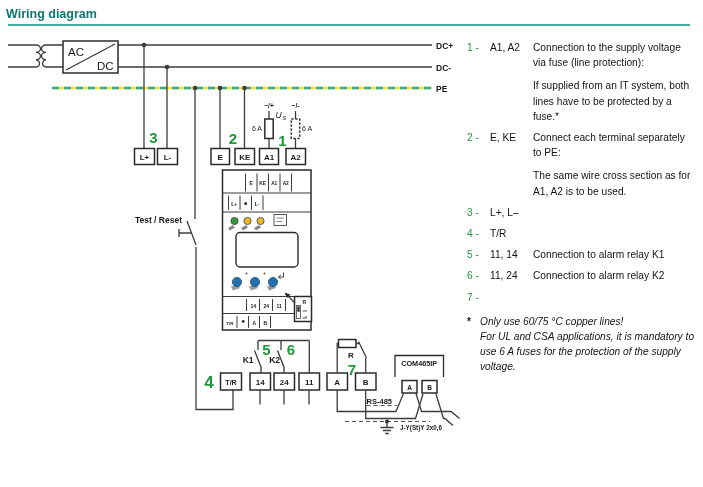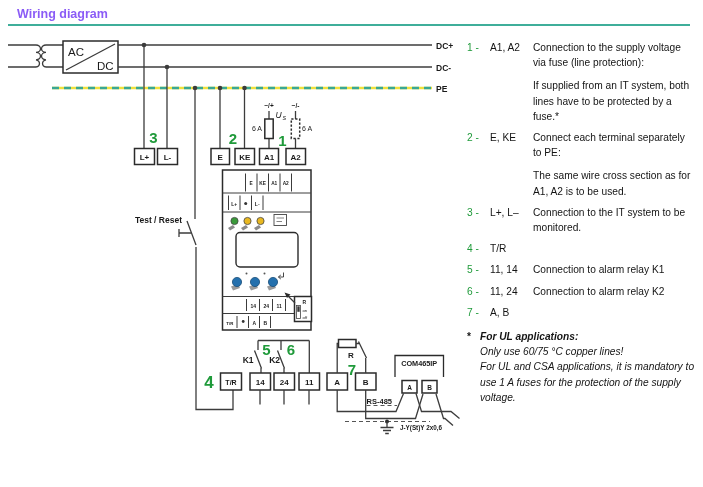--- a/index.html
+++ b/index.html
@@ -1,18 +1,18 @@
 <!DOCTYPE html>
 <html><head>
 <meta charset="utf-8">
 <style>
   html,body{margin:0;padding:0;background:#fff;}
   #page{position:relative;width:703px;height:487px;background:#ffffff;overflow:hidden;
         font-family:"Liberation Sans",sans-serif;color:#111;}
-  #page-title{position:absolute;left:17px;top:7px;font-size:12.5px;font-weight:bold;color:#8b5cf6;}
+  #page-title{position:absolute;left:6px;top:7px;font-size:12.5px;font-weight:bold;color:#0f766e;}
   #title-rule{position:absolute;left:8px;top:24px;width:682px;height:2px;background:#3fae9a;}
   #schematic{position:absolute;left:0;top:28px;}
   svg text{font-family:"Liberation Sans",sans-serif;fill:#1a1a1a;}
   .wire{stroke:#3c3c3c;stroke-width:1.3;fill:none;}
   .rail{stroke:#3c3c3c;stroke-width:1.6;fill:none;}
   .boxline{stroke:#2b2b2b;stroke-width:1.5;fill:#ffffff;}
   .thin{stroke:#3c3c3c;stroke-width:1;fill:none;}
   .marker{fill:#1f9a3a;font-weight:bold;}
   .legend{position:absolute;left:467px;top:40px;width:233px;font-size:10.2px;line-height:15.2px;color:#141414;}
   .lg-item{display:grid;grid-template-columns:23px 43px 161px;margin-bottom:6px;}
@@ -266,24 +266,20 @@
       <div class="lg-num">2 -</div>
       <div class="lg-term">E, KE</div>
       <div class="lg-desc">
         <div class="para">Connect each terminal separately to PE:</div>
         <div class="para para2">The same wire cross section as for A1, A2 is to be used.</div>
       </div>
     </div>
     <div class="lg-item">
       <div class="lg-num">3 -</div>
       <div class="lg-term">L+, L–</div>
-      <div class="lg-desc">
-        <div class="para">Connection to the IT system to be monitored.</div>
-
-      </div>
     </div>
     <div class="lg-item">
       <div class="lg-num">4 -</div>
       <div class="lg-term">T/R</div>
     </div>
     <div class="lg-item">
       <div class="lg-num">5 -</div>
       <div class="lg-term">11, 14</div>
       <div class="lg-desc">
         <div class="para">Connection to alarm relay K1</div>
@@ -293,25 +289,23 @@
     <div class="lg-item">
       <div class="lg-num">6 -</div>
       <div class="lg-term">11, 24</div>
       <div class="lg-desc">
         <div class="para">Connection to alarm relay K2</div>
 
       </div>
     </div>
     <div class="lg-item">
       <div class="lg-num">7 -</div>
-      <div class="lg-term">A, B</div>
     </div>
 
     <div class="footnote">
       <div class="fn-star">*</div>
       <div class="fn-body">
-        <div class="fn-title">For UL applications:</div>
         <div class="fn-line">Only use 60/75 °C copper lines!</div>
-        <div class="fn-line">For UL and CSA applications, it is mandatory to use 1 A fuses for the protection of the supply voltage.</div>
+        <div class="fn-line">For UL and CSA applications, it is mandatory to use 6 A fuses for the protection of the supply voltage.</div>
       </div>
     </div>
   </div>
 </div>
 
 </body></html>

